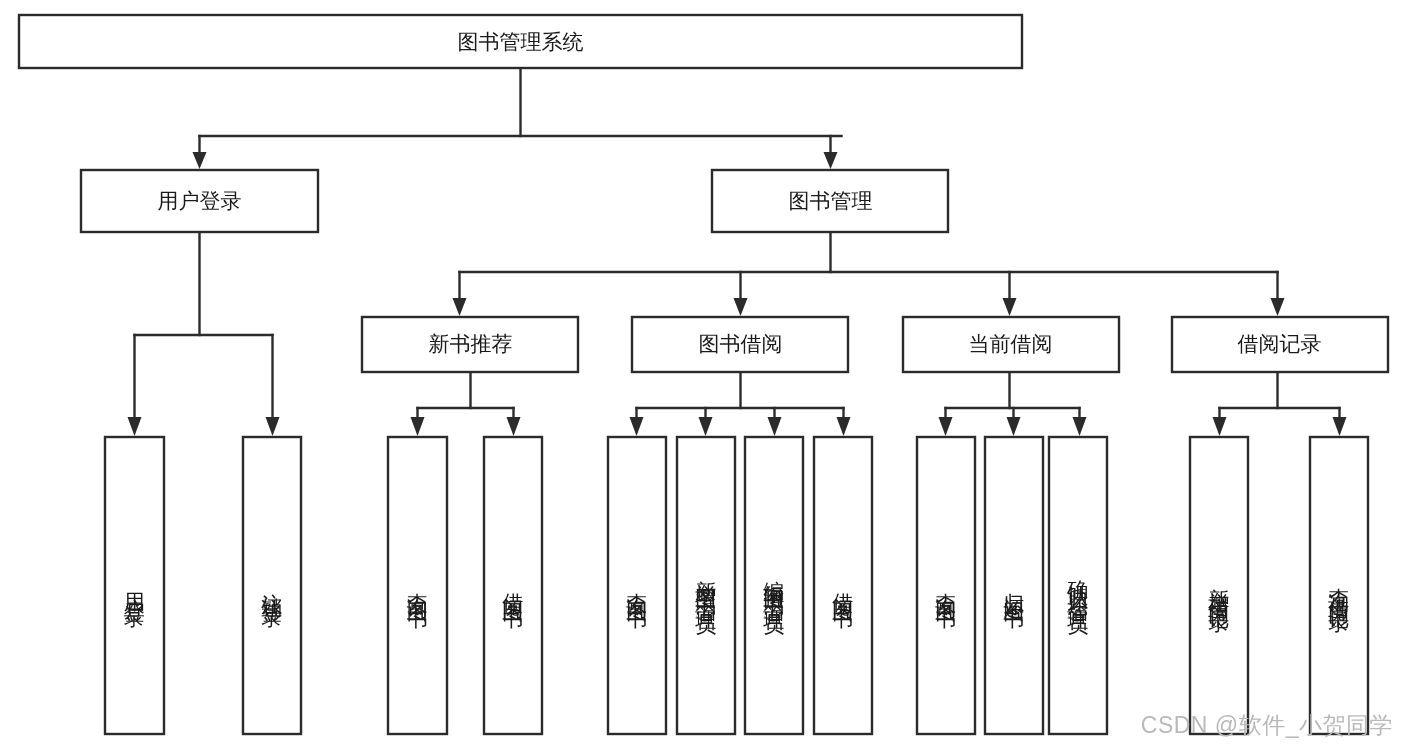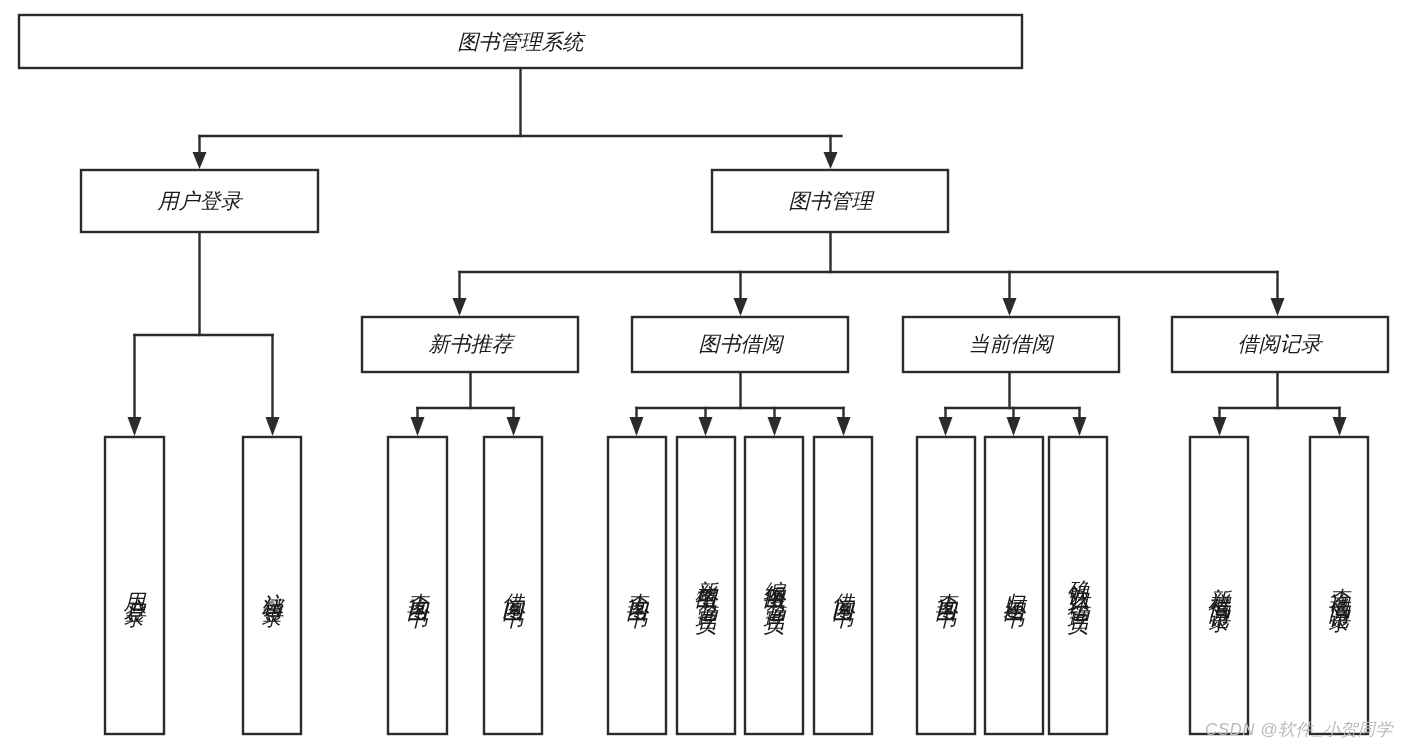--- a/index.html
+++ b/index.html
@@ -11,21 +11,20 @@
     width: 1405px;
     height: 747px;
     font-family: "Liberation Sans", "DejaVu Sans", sans-serif;
     position: relative;
     overflow: hidden;
   }
   #diagram-root {
     position: relative;
     width: 1405px;
     height: 747px;
-    font-style: italic;
   }
   svg.diagram-canvas {
     position: absolute;
     top: 0;
     left: 0;
     width: 1405px;
     height: 747px;
     display: block;
   }
   .node-box {
@@ -66,21 +65,21 @@
     letter-spacing: 5px;
     color: #1a1a1a;
     white-space: nowrap;
     text-align: center;
   }
   .watermark {
     position: absolute;
     right: 12px;
     bottom: 6px;
     font-family: "Liberation Sans", "DejaVu Sans", sans-serif;
-    font-size: 17px;
+    font-size: 23px;
     color: #b9b9b9;
     letter-spacing: 0.5px;
     white-space: nowrap;
     pointer-events: none;
   }
 </style>
 </head>
 <body>
 
 <div id="diagram-root">

